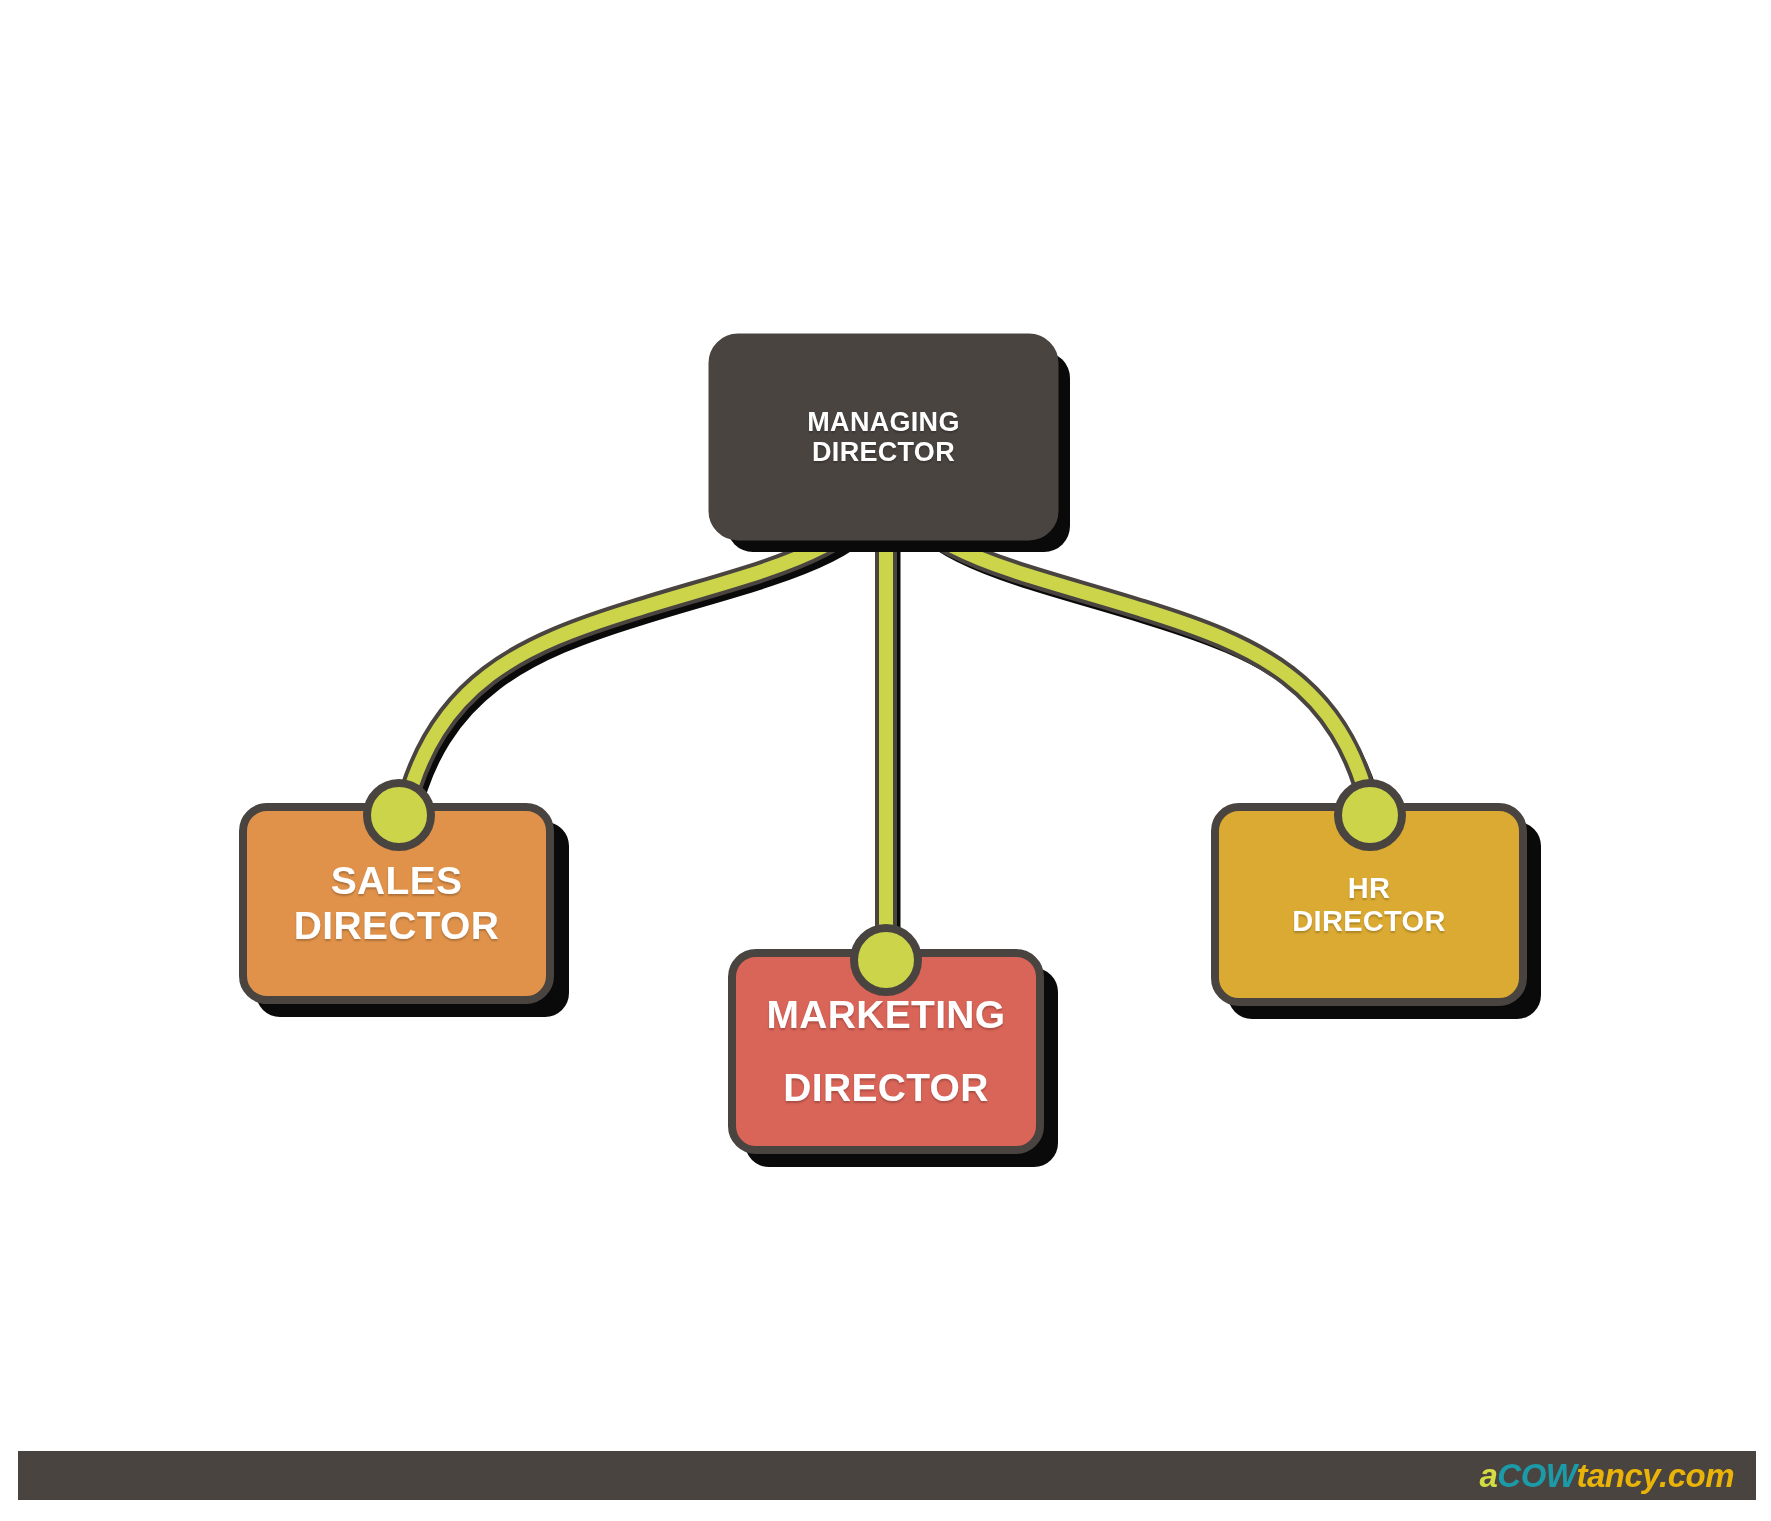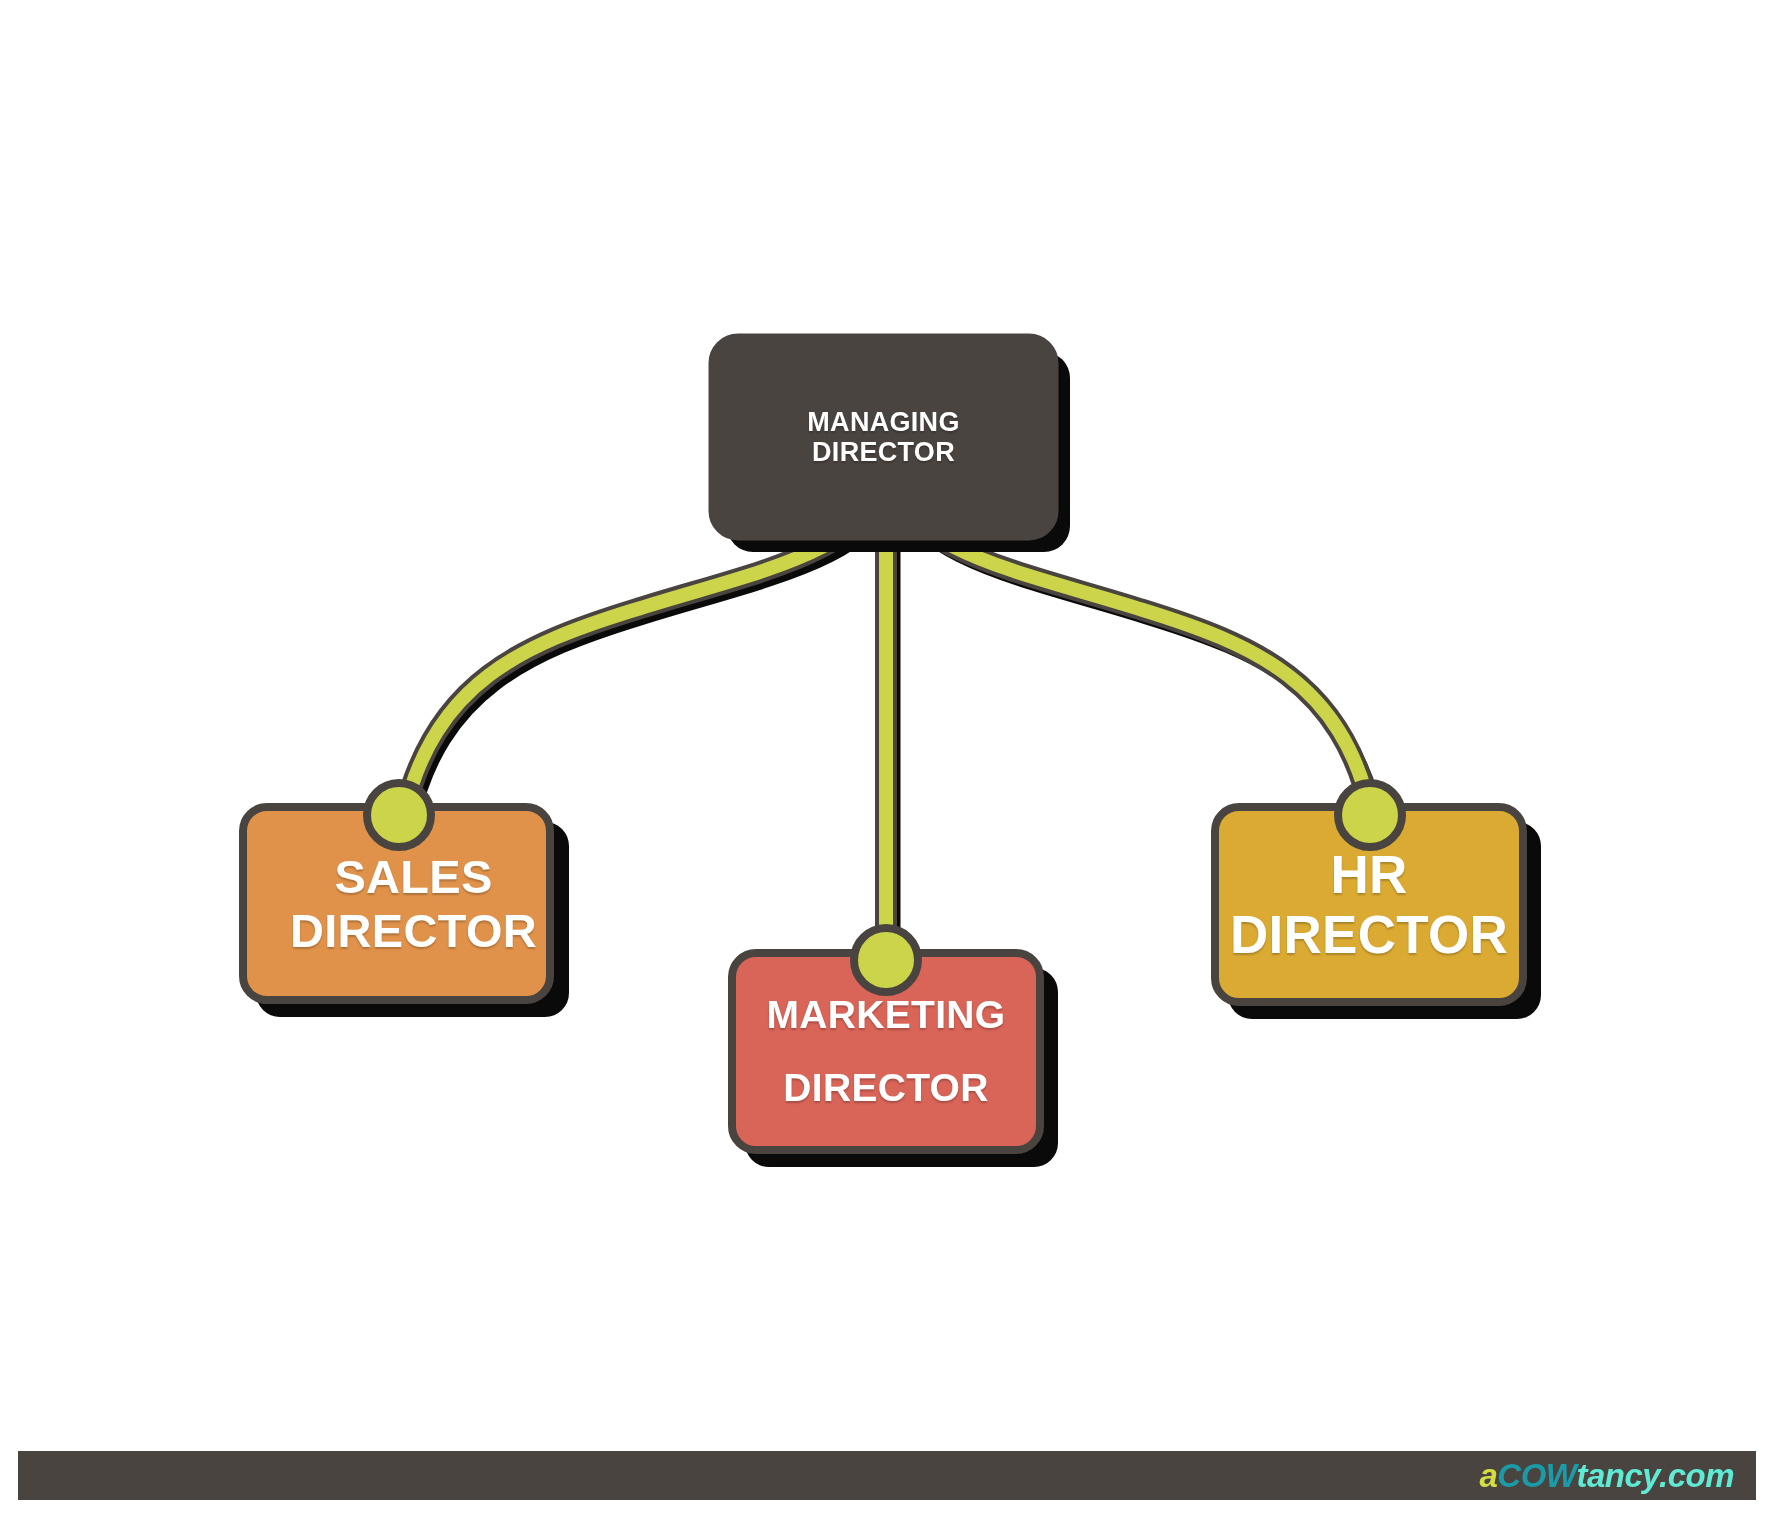--- a/index.html
+++ b/index.html
@@ -41,23 +41,23 @@
     font-weight: bold;
     font-family: "Liberation Sans", sans-serif;
     letter-spacing: 0.3px;
     line-height: 1.13;
     pointer-events: none;
     text-shadow: 0 2px 2px rgba(0,0,0,0.22);
   }
   .node-label span { display: block; white-space: nowrap; }
 
   #label-managing { left: 712px; top: 337px; width: 343px; height: 200px; font-size: 27px; }
-  #label-sales    { left: 260px; top: 807px; width: 307px; height: 193px; font-size: 47px; }
+  #label-sales    { left: 243px; top: 807px; width: 307px; height: 193px; font-size: 39px; }
   #label-marketing{ left: 732px; top: 953px; width: 308px; height: 197px; font-size: 39px; gap: 28px; }
-  #label-hr       { left: 1215px; top: 807px; width: 308px; height: 195px; font-size: 53px; }
+  #label-hr       { left: 1215px; top: 807px; width: 308px; height: 195px; font-size: 29px; }
 
   #footer-bar {
     position: absolute;
     left: 18px;
     top: 1451px;
     width: 1738px;
     height: 49px;
     background: #4a4440;
   }
   #footer-logo {
@@ -67,21 +67,21 @@
     transform: translateY(-50%);
     font-family: "Liberation Sans", sans-serif;
     font-weight: bold;
     font-style: italic;
     font-size: 33px;
     letter-spacing: -0.5px;
     white-space: nowrap;
   }
   .logo-a { color: #d4dc43; }
   .logo-cow { color: #1b9aa8; text-align: right; }
-  .logo-tancy { color: #5eead4; }
+  .logo-tancy { color: #eab308; }
 </style>
 </head>
 <body>
 
 <div id="stage">
 
   <svg id="chart-svg" viewBox="0 0 1771 1521" xmlns="http://www.w3.org/2000/svg">
     <defs>
       <filter id="softshadow" x="-30%" y="-30%" width="180%" height="180%">
         <feDropShadow dx="3" dy="4" stdDeviation="3" flood-color="#000000" flood-opacity="0.45"></feDropShadow>

